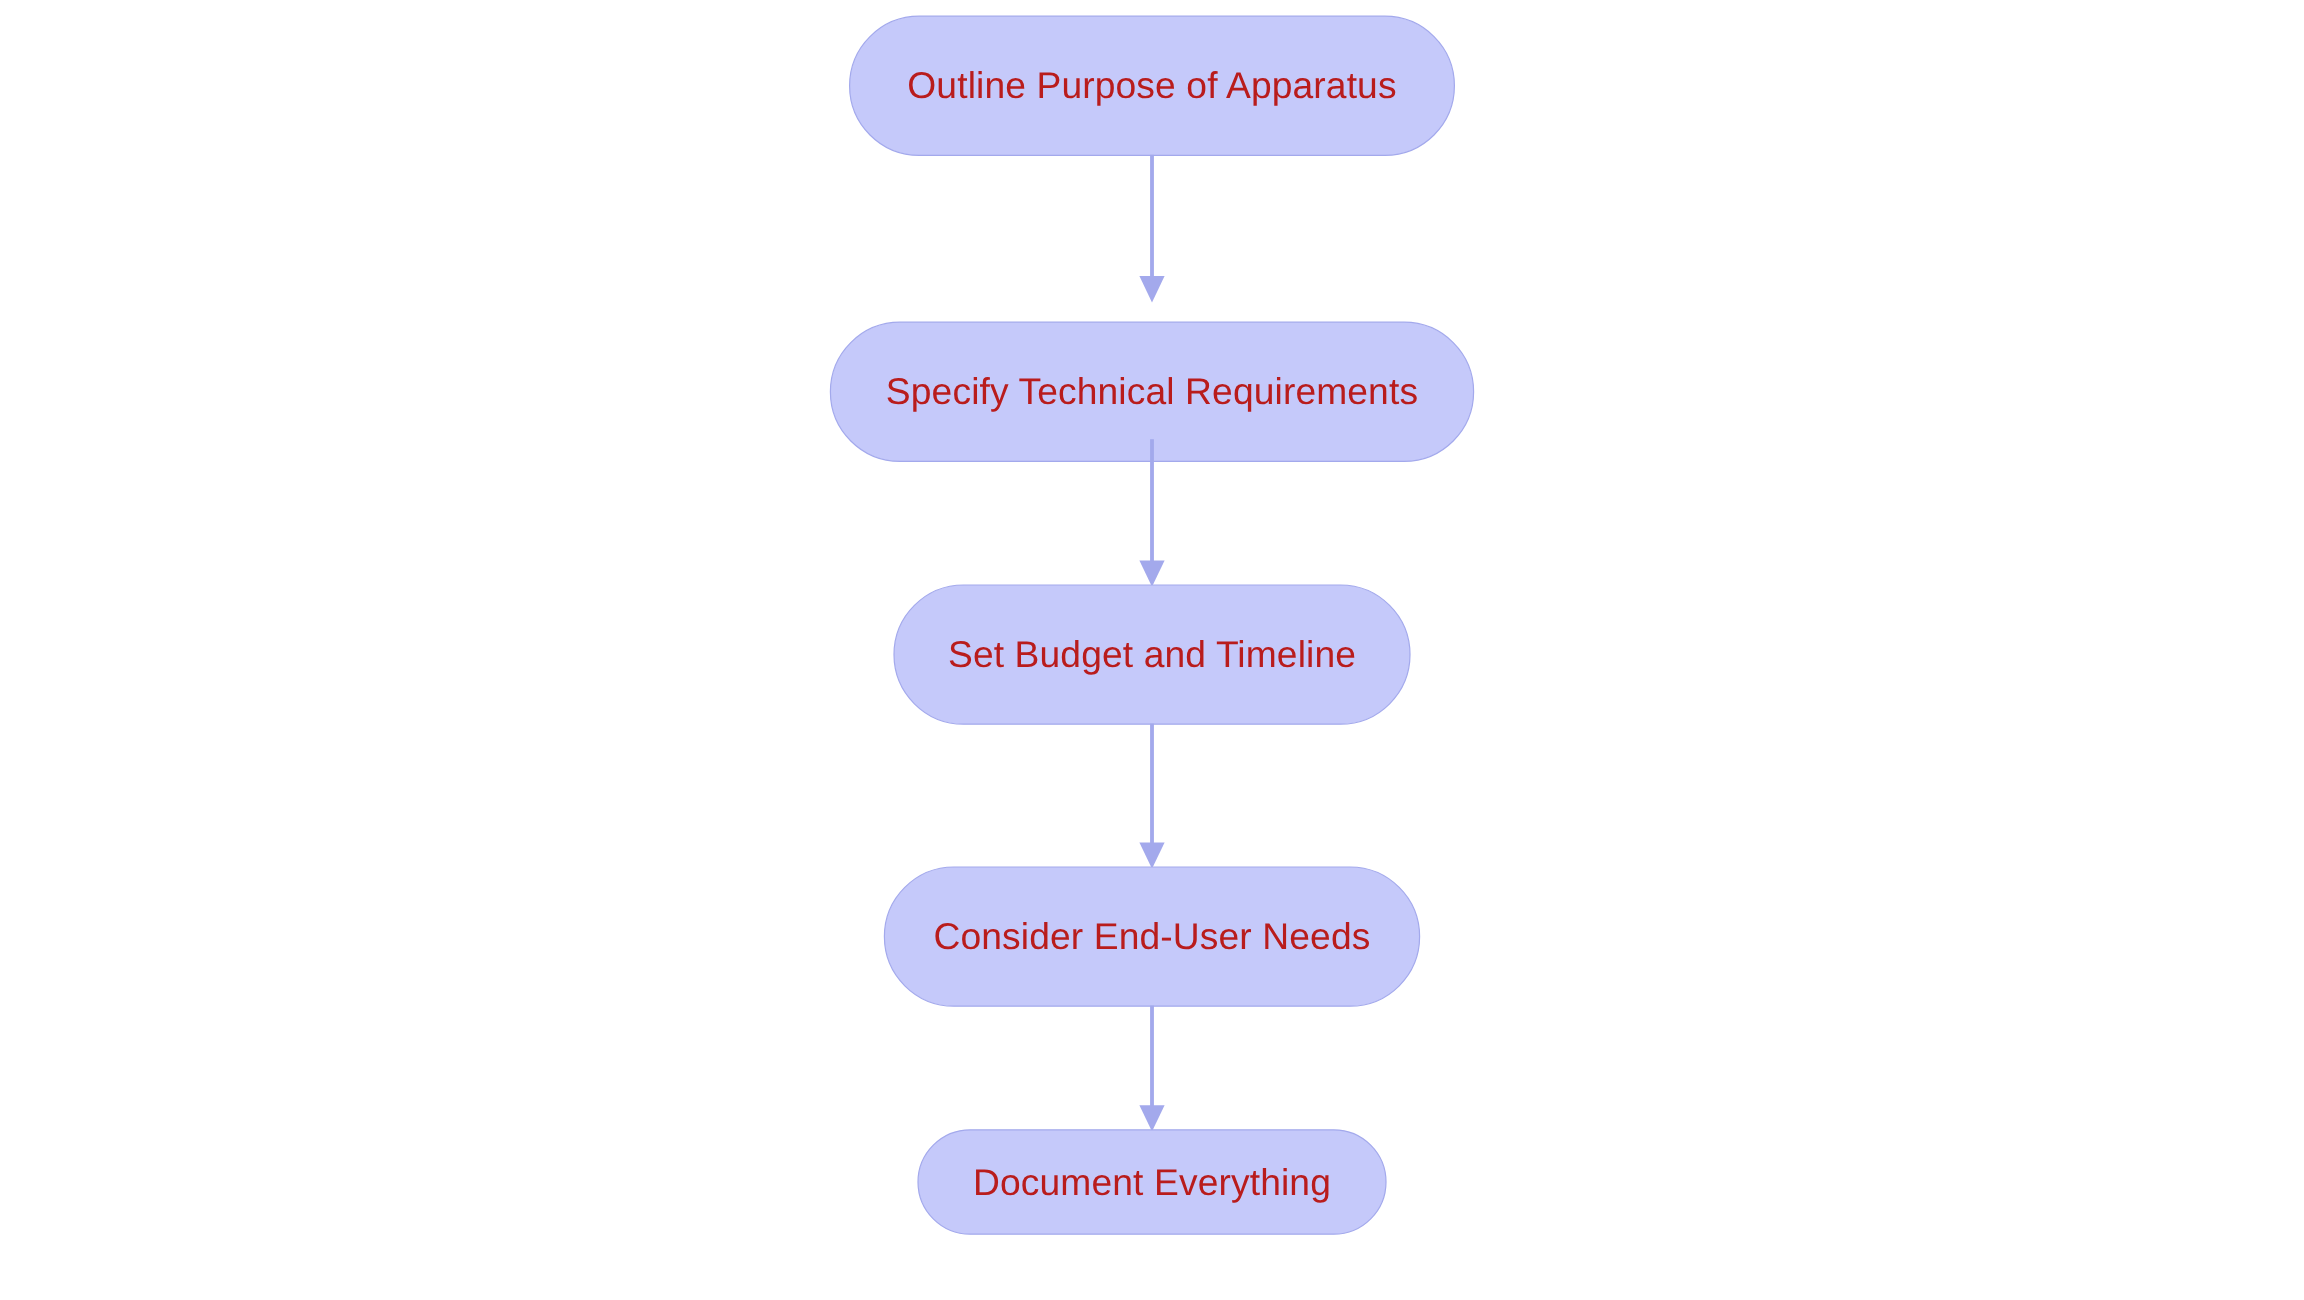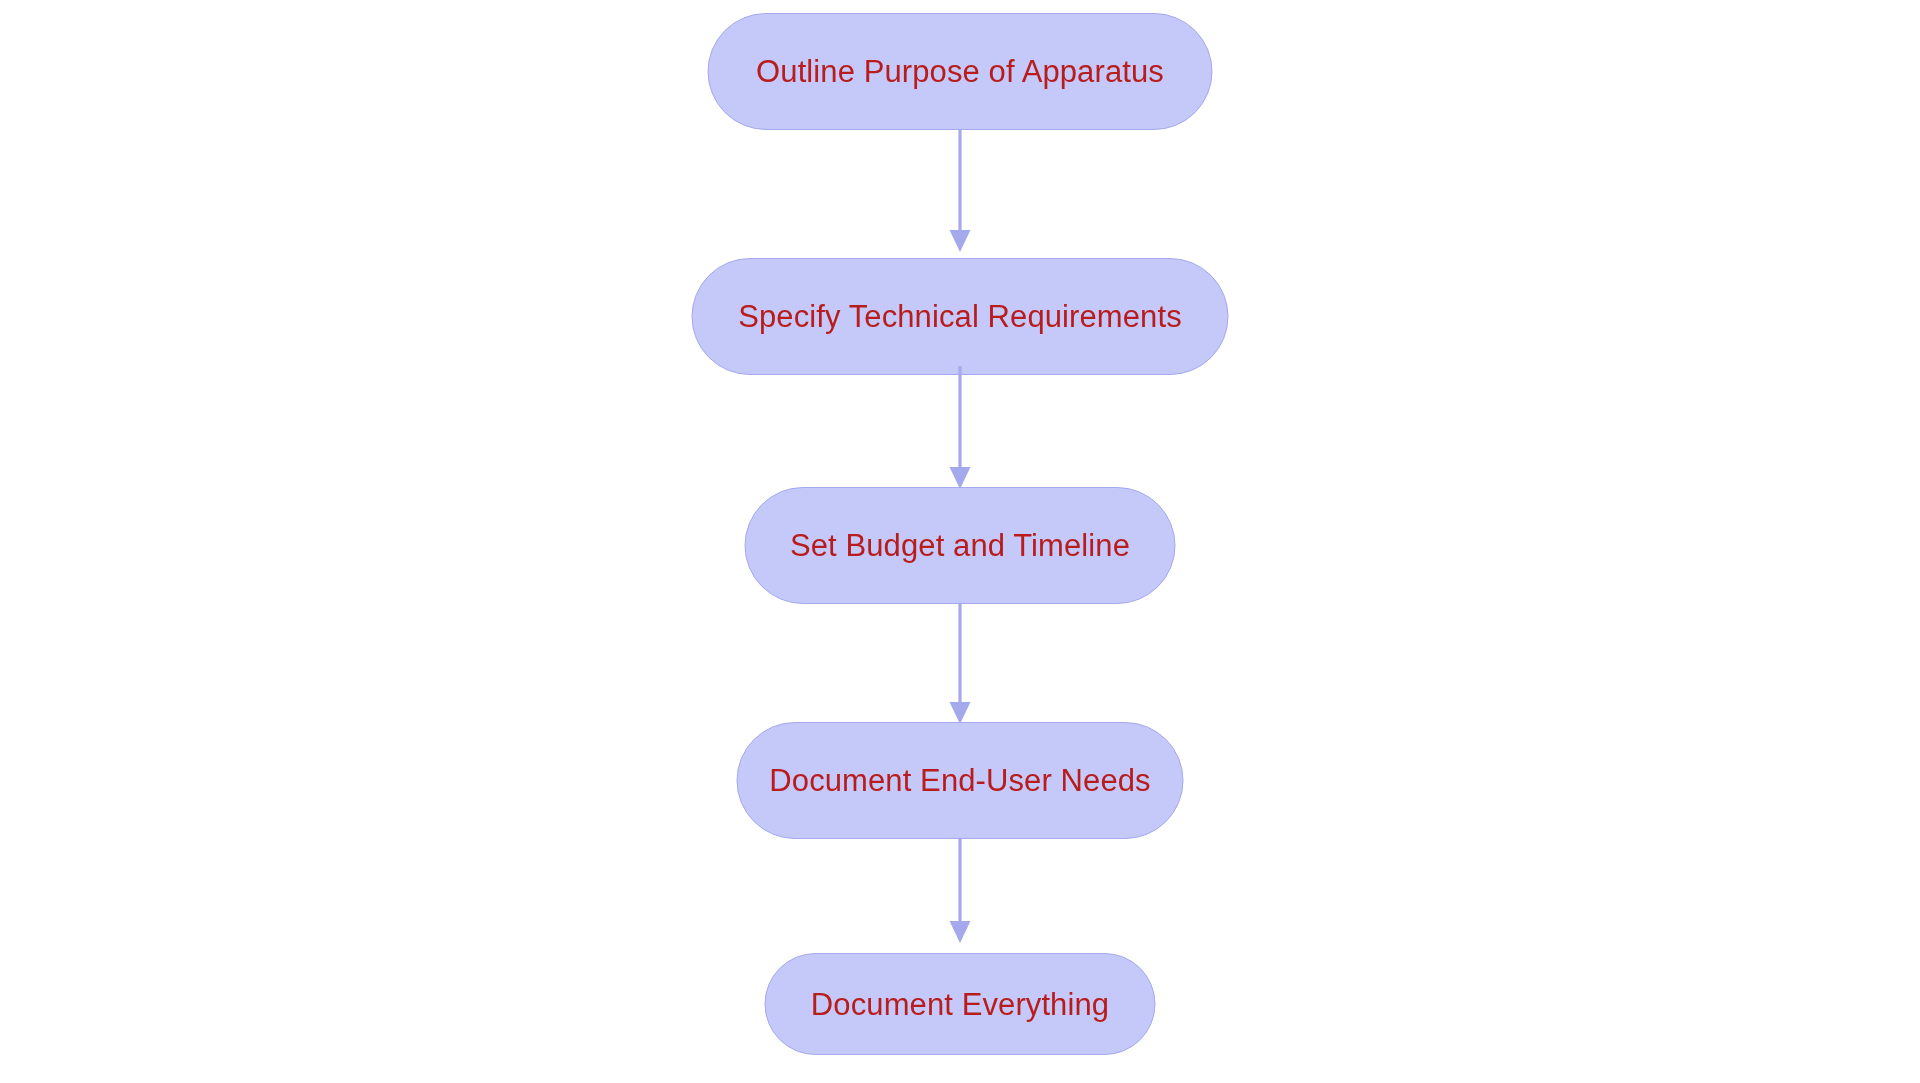--- a/index.html
+++ b/index.html
@@ -41,24 +41,24 @@
     font-size: 31px;
     font-weight: 400;
     letter-spacing: 0.1px;
     line-height: 1;
     white-space: nowrap;
     text-align: center;
   }
 
   
   .node-0 { top: 13px;  width: 505px; }
-  .node-1 { top: 258px; width: 537px; }
+  .node-1 { top: 268px; width: 537px; }
   .node-2 { top: 487px; width: 431px; align-items: center; }
   .node-3 { top: 722px; width: 447px; }
-  .node-4 { top: 941px; width: 391px; height: 102px; margin-top: 12px; }
+  .node-4 { top: 941px; width: 391px; height: 88px; }
 
   
   .connector {
     position: absolute;
     left: 50%;
     transform: translateX(-50%);
     width: 26px;
     display: block;
   }
   .connector svg { display: block; overflow: visible; }
@@ -100,21 +100,21 @@
   </div>
 
   <div class="connector connector-2">
     <svg width="26" height="121" viewBox="0 0 26 121" xmlns="http://www.w3.org/2000/svg">
       <line x1="13" y1="0" x2="13" y2="102" stroke="#a3a9ec" stroke-width="3.2"></line>
       <polygon points="13,121 2.5,99 23.5,99" fill="#a3a9ec"></polygon>
     </svg>
   </div>
 
   <div class="node node-3">
-    <span class="node-label">Document End-User Needs</span>
+    <span class="node-label">Consider End-User Needs</span>
   </div>
 
   <div class="connector connector-3">
     <svg width="26" height="105" viewBox="0 0 26 105" xmlns="http://www.w3.org/2000/svg">
       <line x1="13" y1="0" x2="13" y2="86" stroke="#a3a9ec" stroke-width="3.2"></line>
       <polygon points="13,105 2.5,83 23.5,83" fill="#a3a9ec"></polygon>
     </svg>
   </div>
 
   <div class="node node-4">

